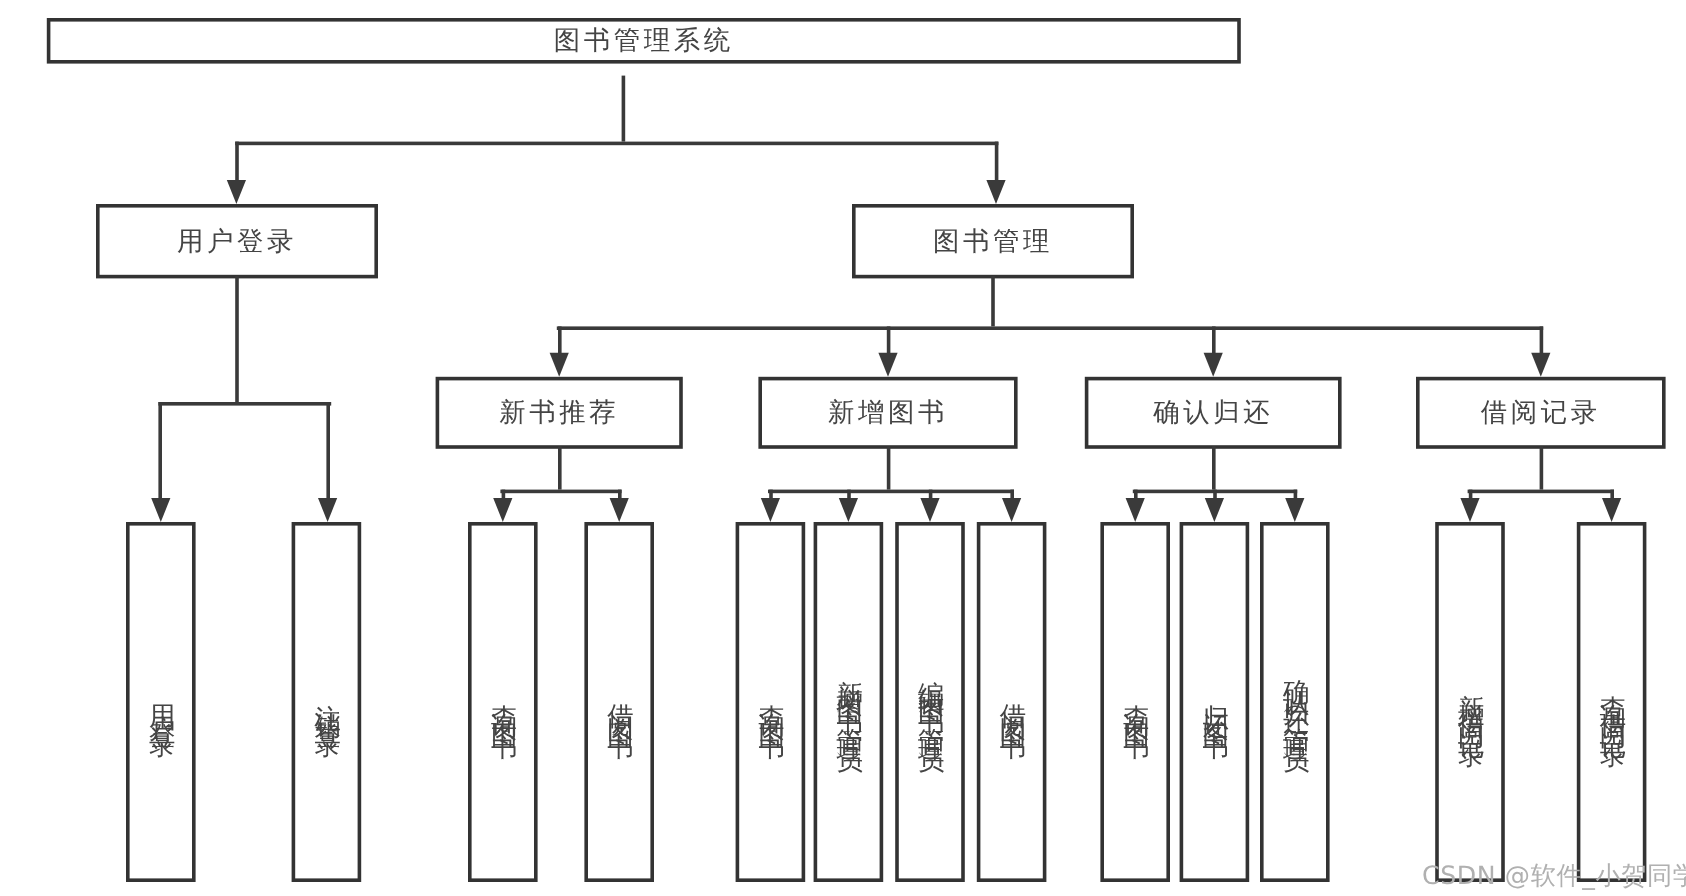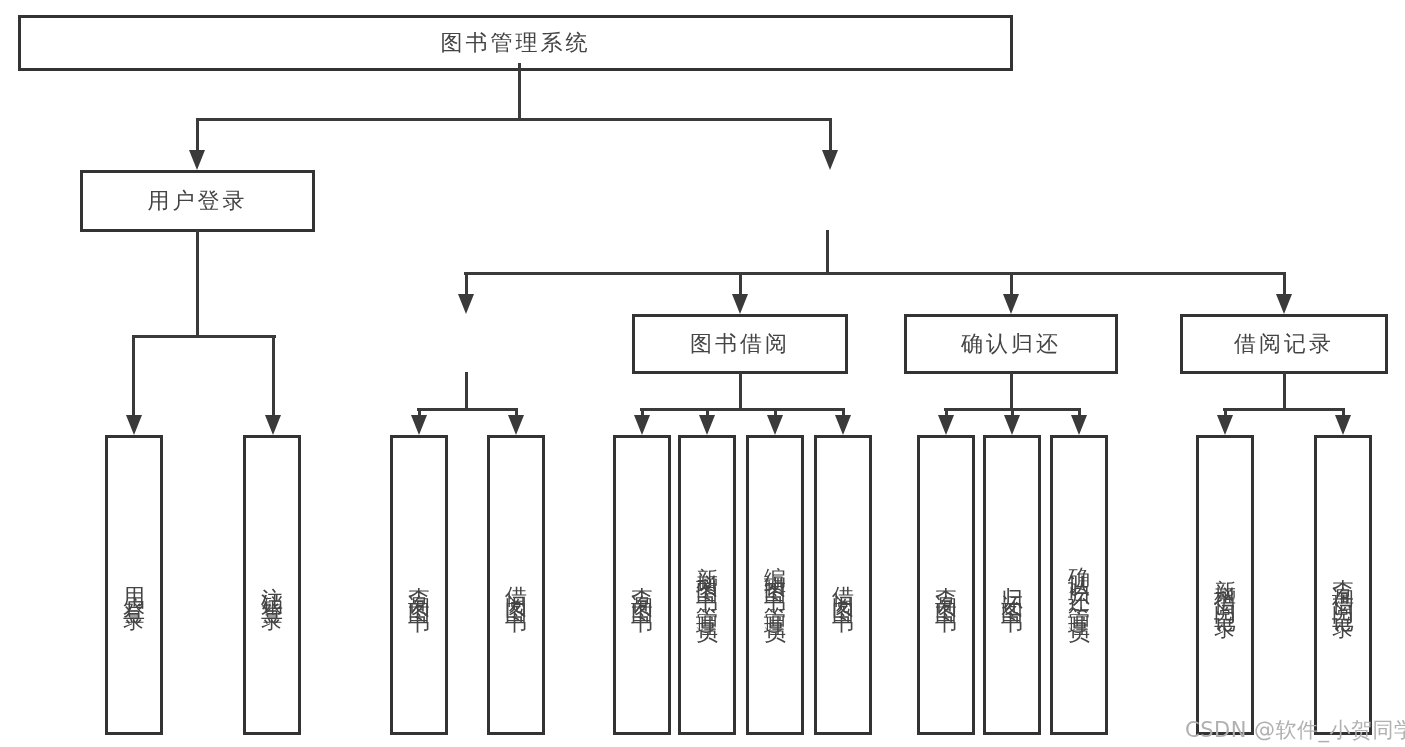--- a/index.html
+++ b/index.html
@@ -28,55 +28,61 @@
   .watermark{
     position:absolute;left:1185px;top:716px;z-index:5;
     font-size:21px;color:#b0b0b0;letter-spacing:0.5px;white-space:nowrap;
   }
 </style>
 </head>
 <body>
 
 <div class="canvas">
 
-  <div class="box hbox" style="left:18px;top:15px;width:995px;height:56px">
+  <div class="box hbox" style="left:39px;top:15px;width:995px;height:38px">
     <span class="hlabel">图书管理系统</span>
   </div>
 
   <div class="line v" style="left:518px;top:63px;height:55px"></div>
   <div class="line h" style="left:196px;top:118px;width:636px"></div>
   <div class="line v" style="left:196px;top:118px;height:34px"></div>
   <div class="arw" style="left:189px;top:150px"></div>
   <div class="line v" style="left:829px;top:118px;height:34px"></div>
   <div class="arw" style="left:822px;top:150px"></div>
 
   <div class="box hbox" style="left:80px;top:170px;width:235px;height:62px">
     <span class="hlabel">用户登录</span>
+  </div>
+  <div class="box hbox" style="left:710px;top:170px;width:235px;height:62px">
+    <span class="hlabel">图书管理</span>
   </div>
 
   <div class="line v" style="left:196px;top:230px;height:105px"></div>
   <div class="line h" style="left:132px;top:335px;width:144px"></div>
   <div class="line v" style="left:132px;top:335px;height:82px"></div>
   <div class="arw" style="left:126px;top:415px"></div>
   <div class="line v" style="left:272px;top:335px;height:82px"></div>
   <div class="arw" style="left:265px;top:415px"></div>
 
   <div class="line v" style="left:826px;top:230px;height:42px"></div>
   <div class="line h" style="left:464px;top:272px;width:822px"></div>
   <div class="line v" style="left:465px;top:272px;height:24px"></div>
   <div class="arw" style="left:458px;top:294px"></div>
   <div class="line v" style="left:739px;top:272px;height:24px"></div>
   <div class="arw" style="left:732px;top:294px"></div>
   <div class="line v" style="left:1010px;top:272px;height:24px"></div>
   <div class="arw" style="left:1003px;top:294px"></div>
   <div class="line v" style="left:1283px;top:272px;height:24px"></div>
   <div class="arw" style="left:1276px;top:294px"></div>
 
+  <div class="box hbox" style="left:363px;top:314px;width:206px;height:60px">
+    <span class="hlabel">新书推荐</span>
+  </div>
   <div class="box hbox" style="left:632px;top:314px;width:216px;height:60px">
-    <span class="hlabel">图书借阅</span>
+    <span class="hlabel">新增图书</span>
   </div>
   <div class="box hbox" style="left:904px;top:314px;width:214px;height:60px">
     <span class="hlabel">确认归还</span>
   </div>
   <div class="box hbox" style="left:1180px;top:314px;width:208px;height:60px">
     <span class="hlabel">借阅记录</span>
   </div>
 
   <div class="line v" style="left:465px;top:372px;height:36px"></div>
   <div class="line h" style="left:417px;top:408px;width:101px"></div>

